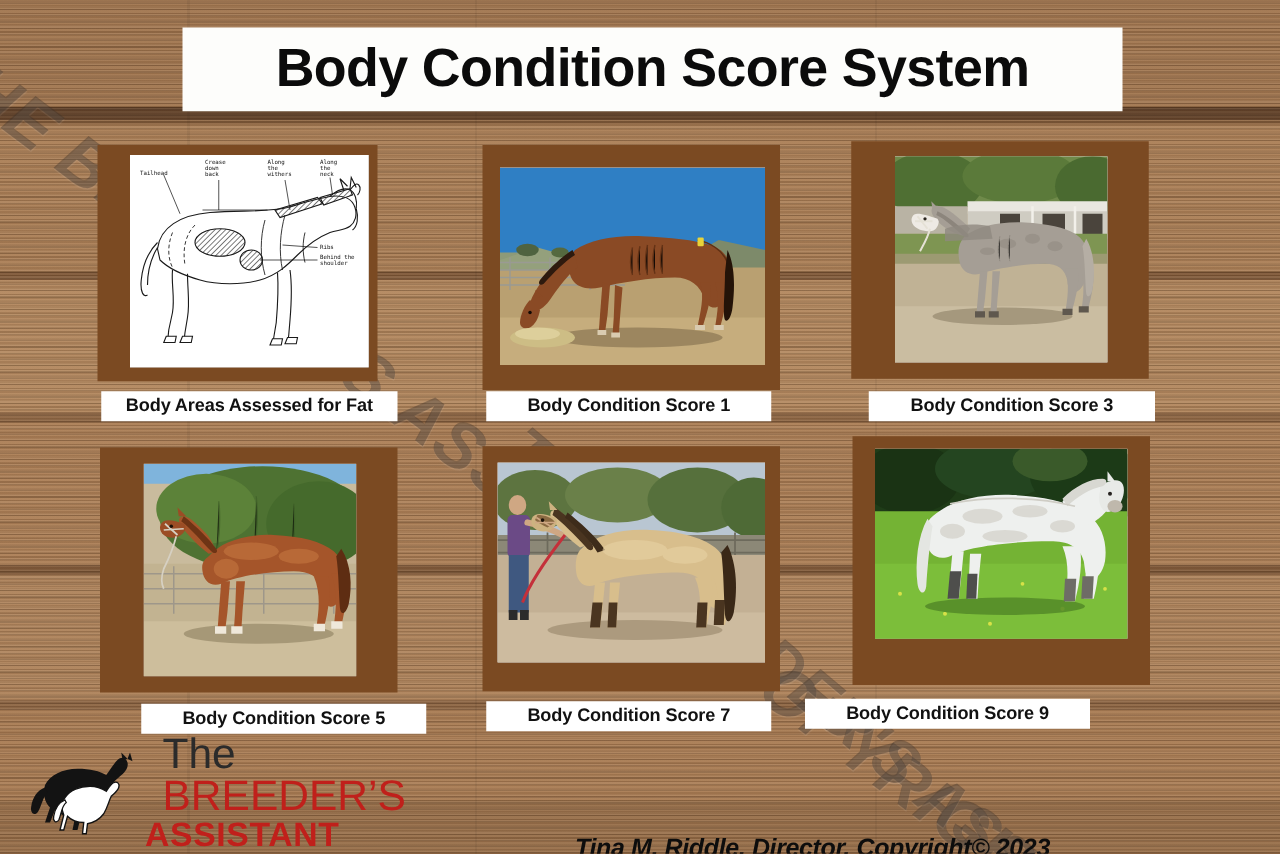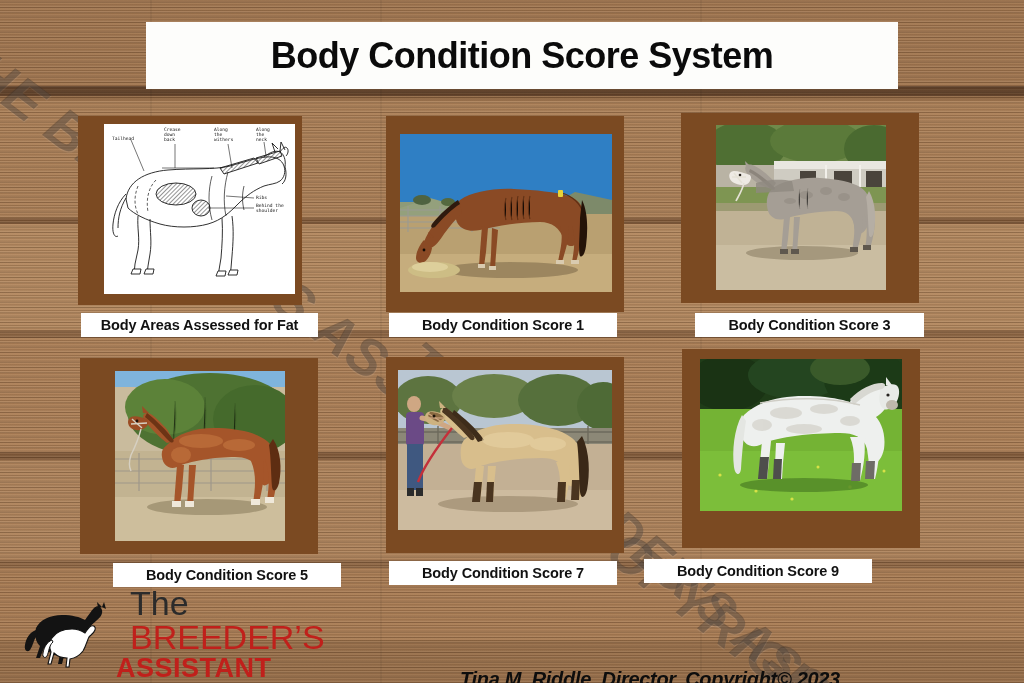--- a/index.html
+++ b/index.html
@@ -65,21 +65,21 @@
   #wm1 { top:18px; left:-30px; font-size:54px; transform:rotate(37deg); transform-origin:left top; }
   #wm2 { top:330px; left:430px; font-size:50px; transform:rotate(40deg); transform-origin:left top; }
 
   
   #title-banner {
     position:absolute; left:146px; top:22px; width:752px; height:67px;
     background:#fdfdfb;
     display:flex; align-items:center; justify-content:center;
     z-index:6;
   }
-  #title-banner .t { font-size:36px; font-weight:bold; color:#0b0b0b; letter-spacing:-0.5px; }
+  #title-banner .t { font-size:43px; font-weight:bold; color:#0b0b0b; letter-spacing:-0.5px; }
 
   
   .frame { position:absolute; background:#7b4a22; z-index:5; }
   .frame .photo { position:absolute; overflow:hidden; background:#ddd; }
   .caption {
     position:absolute; background:#ffffff;
     display:flex; align-items:center; justify-content:center;
     font-size:14.5px; font-weight:bold; color:#111; z-index:7;
     letter-spacing:-0.1px;
   }

